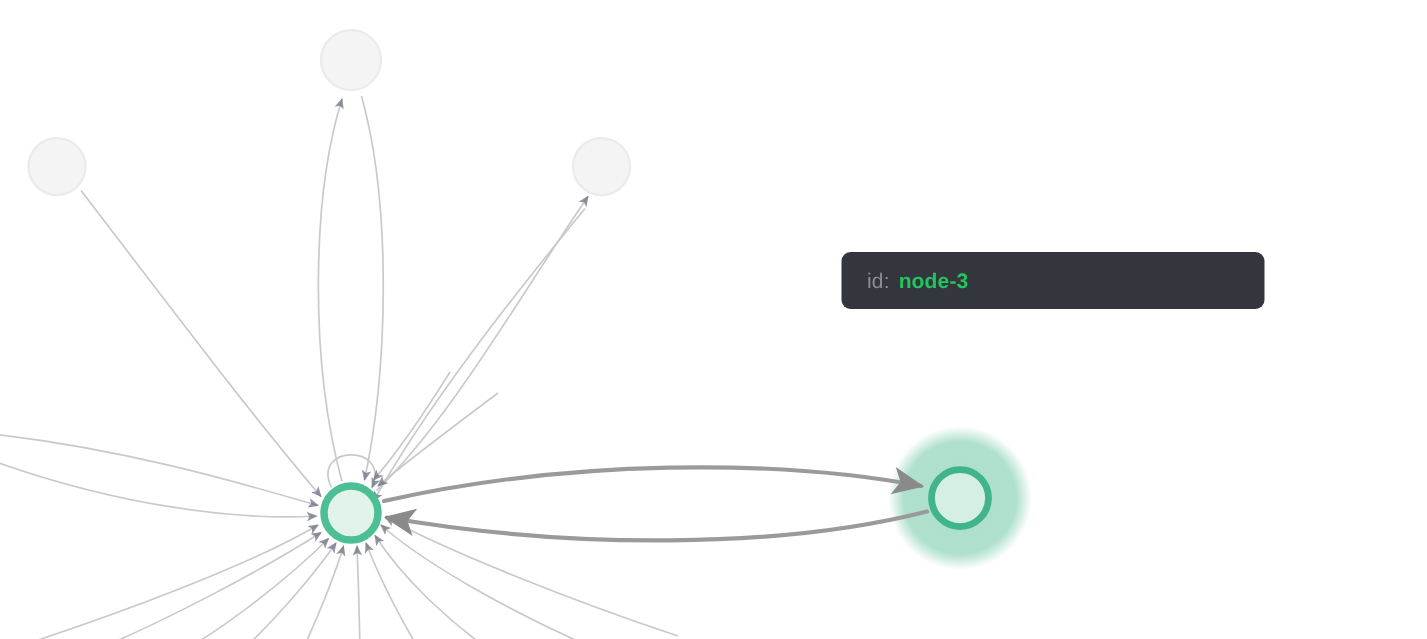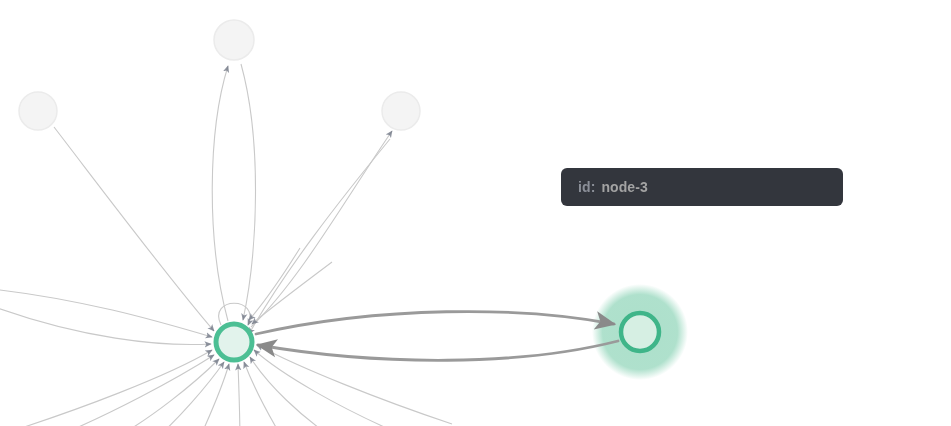--- a/index.html
+++ b/index.html
@@ -36,21 +36,21 @@
     background: #33363d;
     display: flex;
     align-items: center;
     padding-left: 17px;
     font-size: 14px;
     letter-spacing: 0.1px;
     white-space: nowrap;
   }
   #tooltip .tip-key {
     color: #8b8f98;
-    font-weight: 700;
+    font-weight: 400;
     margin-right: 6px;
   }
   #tooltip .tip-val {
     color: #ffffff;
     font-weight: 700;
   }
 </style>
 </head>
 <body style="background: rgb(255, 255, 255);">
 
@@ -114,16 +114,16 @@
       <circle cx="234" cy="40" r="20" fill="#f4f4f4" stroke="#ebebeb" stroke-width="1.5"></circle>
       <circle cx="38" cy="111" r="19" fill="#f4f4f4" stroke="#ebebeb" stroke-width="1.5"></circle>
       <circle cx="401" cy="111" r="19" fill="#f4f4f4" stroke="#ebebeb" stroke-width="1.5"></circle>
       <circle cx="234" cy="342" r="18" fill="#e2f3ec" stroke="#4cbf94" stroke-width="5"></circle>
       <circle cx="640" cy="332" r="19" fill="#d6efe3" stroke="#3fb589" stroke-width="4.5"></circle>
     </g>
   </svg>
 
   <div id="tooltip" style="left: 561px; top: 168px; width: 282px; height: 38px; background: rgb(51, 54, 61);">
     <span class="tip-key" style="color: rgb(139, 143, 152);">id:</span>
-    <span class="tip-val" style="color: #a3a3a3;">node-3</span>
+    <span class="tip-val" style="color: #22c55e;">node-3</span>
   </div>
 
 </div>
 
 </body></html>

